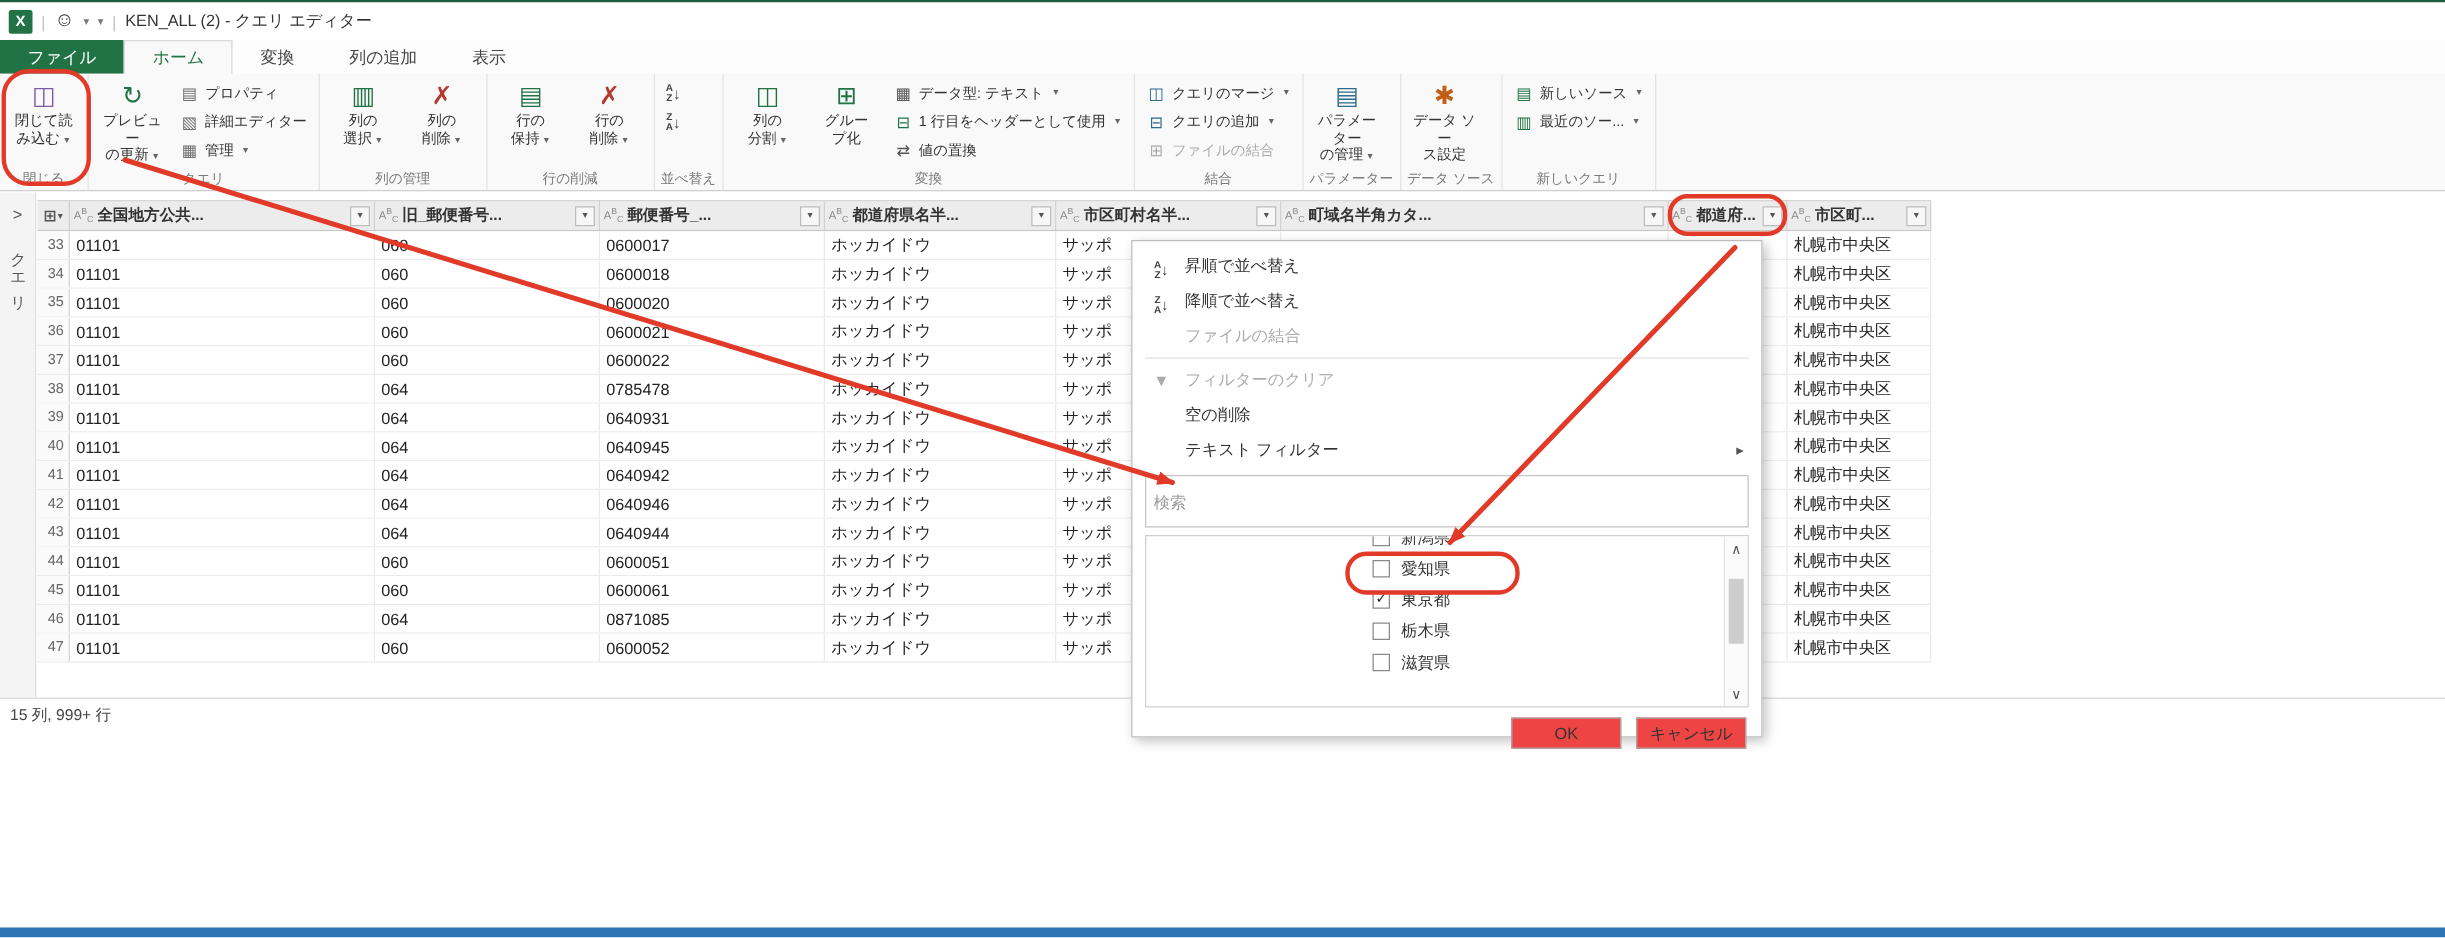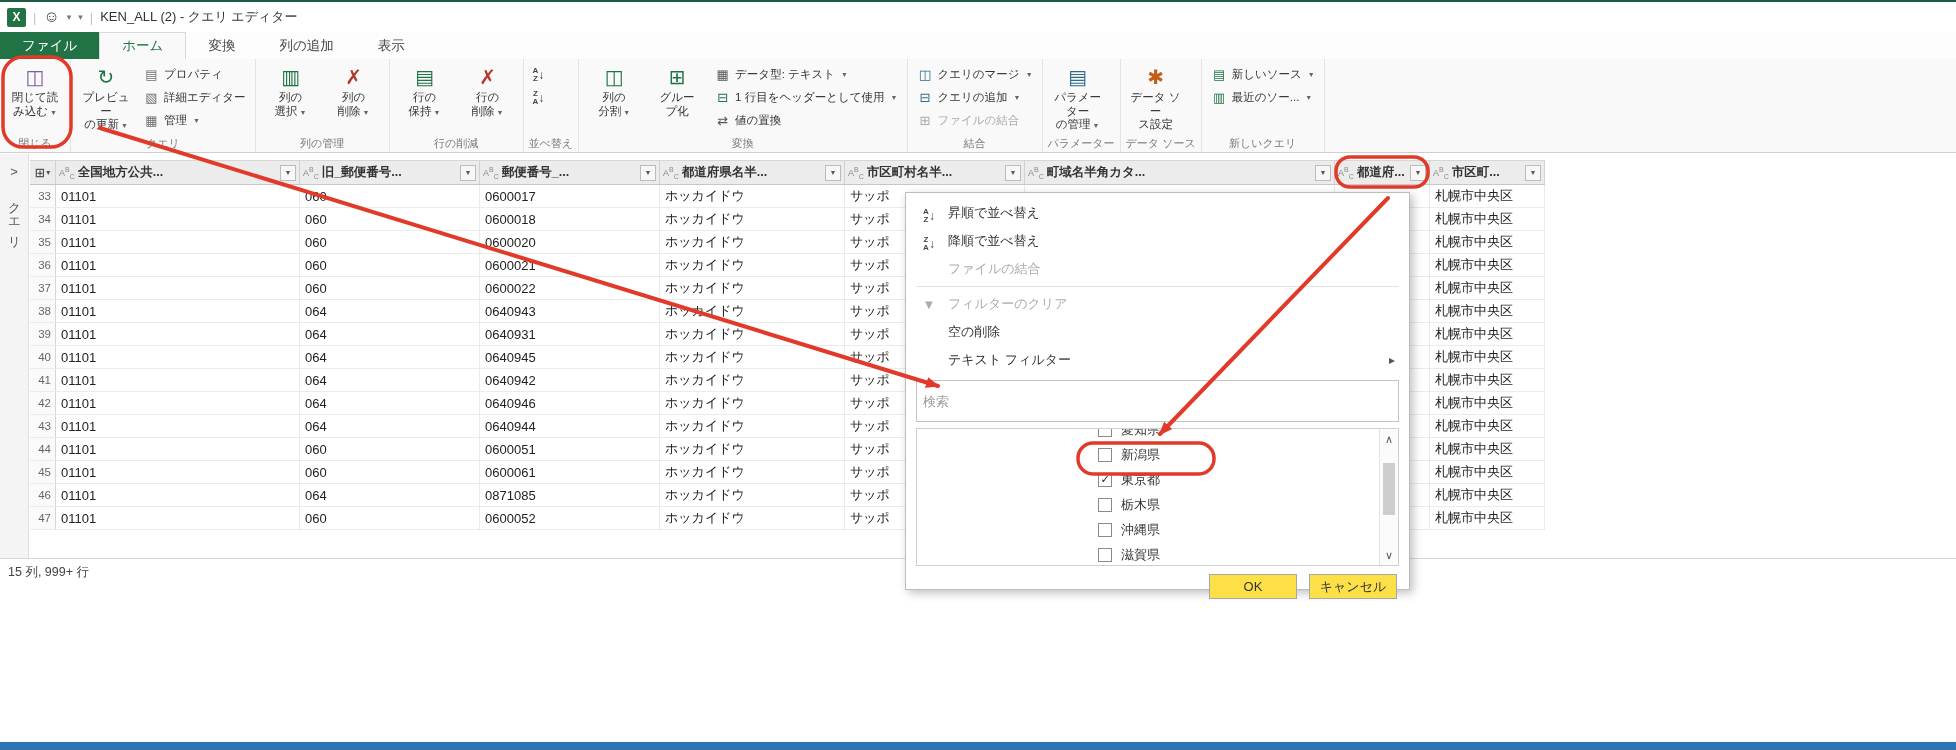--- a/index.html
+++ b/index.html
@@ -103,21 +103,21 @@
   .fv { height:25px; display:flex; align-items:center; gap:9px; padding:0 6px; }
   .fvl { white-space:nowrap; }
   .fcb { width:14px; height:14px; flex:0 0 14px; border:1px solid #8a8a8a; background:#fff;
     display:flex; align-items:center; justify-content:center; font-size:11px; line-height:11px; }
   .fscroll { position:absolute; right:0; top:0; bottom:0; width:19px; background:#fbfbfb;
     border-left:1px solid #e3e3e3; display:flex; flex-direction:column; align-items:stretch; }
   .fsbtn { height:20px; display:flex; align-items:center; justify-content:center; font-size:11px; color:#555; }
   .fsthumb { margin:14px 3px 0 3px; height:52px; background:#cdcdcd; }
   .fspacer { flex:1; }
   .fbtns { display:flex; justify-content:flex-end; gap:12px; margin-top:8px; padding-right:4px; }
-  .fbtn { min-width:88px; height:25px; border:1px solid #a8a8a8; background:#fde047;
+  .fbtn { min-width:88px; height:25px; border:1px solid #a8a8a8; background:#ef4444;
     font-size:13px; color:#333; text-align:center; }
 
   
   .bluebar { position:absolute; left:0; top:742px; right:0; height:8px; }
 
   
   #anno { position:absolute; left:0; top:0; z-index:60; pointer-events:none; }
 </style>
 </head>
 <body>
@@ -422,21 +422,21 @@
         <div class="gc" style="width: 185px;">ホッカイドウ</div>
         <div class="gc" style="width: 180px;">サッポ</div>
         <div class="gc" style="width: 310px;"></div>
         <div class="gc" style="width: 95px;"></div>
         <div class="gc" style="width: 115px;">札幌市中央区</div>
       </div>
       <div class="gr">
         <div class="gn">38</div>
         <div class="gc" style="width: 244px;">01101</div>
         <div class="gc" style="width: 180px;">064</div>
-        <div class="gc" style="width: 180px;">0640943</div>
+        <div class="gc" style="width: 180px;">0785478</div>
         <div class="gc" style="width: 185px;">ホッカイドウ</div>
         <div class="gc" style="width: 180px;">サッポ</div>
         <div class="gc" style="width: 310px;"></div>
         <div class="gc" style="width: 95px;"></div>
         <div class="gc" style="width: 115px;">札幌市中央区</div>
       </div>
       <div class="gr">
         <div class="gn">39</div>
         <div class="gc" style="width: 244px;">01101</div>
         <div class="gc" style="width: 180px;">064</div>
@@ -577,37 +577,33 @@
         <span class="fsub">▸</span>
       </div>
     </div>
   <div class="fsearchwrap">
     <input class="fsearch-input" placeholder="検索" style="">
   </div>
   <div class="flist">
     <div class="flitems">
         <div class="fv">
           <span class="fcb"></span>
-          <span class="fvl">愛知県</span>
+          <span class="fvl">新潟県</span>
         </div>
         <div class="fv">
           <span class="fcb"></span>
-          <span class="fvl">新潟県</span>
+          <span class="fvl">愛知県</span>
         </div>
         <div class="fv">
           <span class="fcb checked" style="color: rgb(34, 34, 34);">✓</span>
           <span class="fvl">東京都</span>
         </div>
         <div class="fv">
           <span class="fcb"></span>
           <span class="fvl">栃木県</span>
-        </div>
-        <div class="fv">
-          <span class="fcb"></span>
-          <span class="fvl">沖縄県</span>
         </div>
         <div class="fv">
           <span class="fcb"></span>
           <span class="fvl">滋賀県</span>
         </div>
       </div>
     <div class="fscroll">
       <div class="fsbtn">∧</div>
       <div class="fsthumb"></div>
       <div class="fspacer"></div>

